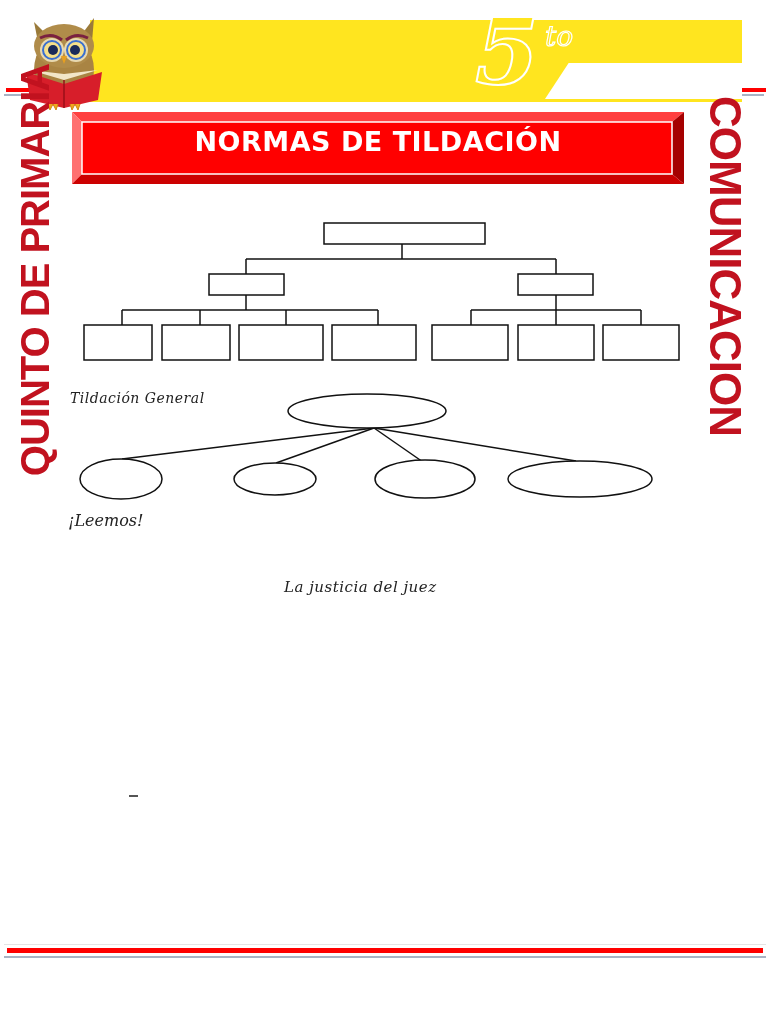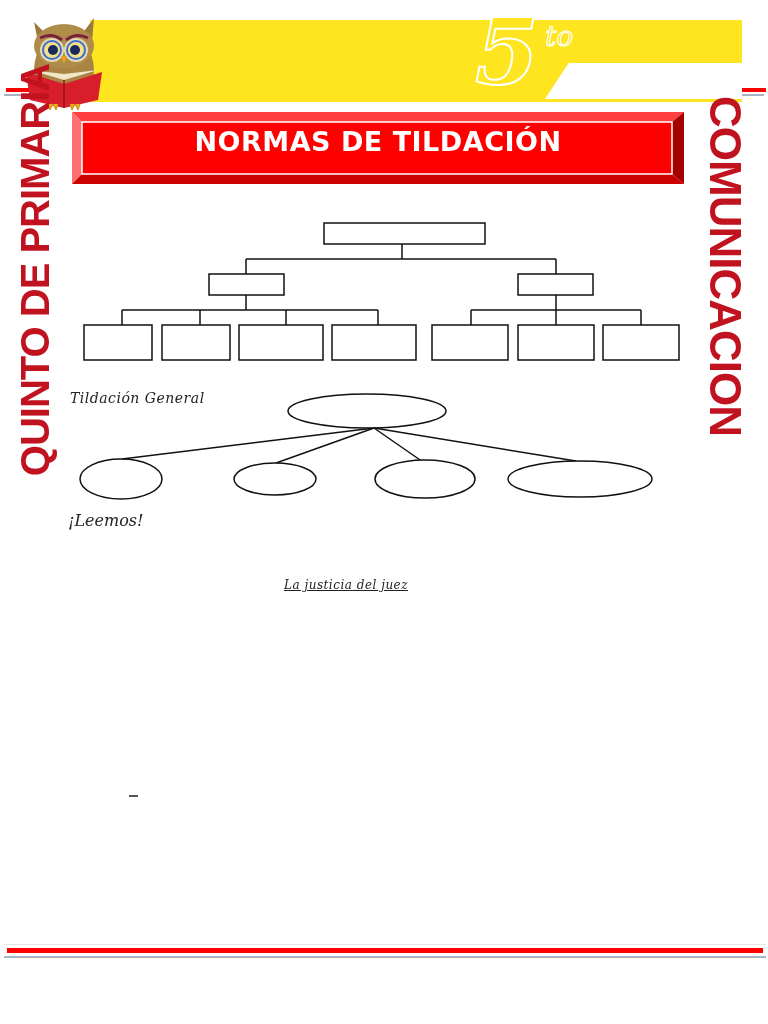--- a/index.html
+++ b/index.html
@@ -32,21 +32,21 @@
   
   .title-bar { position: absolute; left: 72px; top: 112px; width: 612px; height: 72px; }
   .title-bar svg { position: absolute; left: 0; top: 0; }
   .title-text { position: absolute; left: 0; top: 14px; width: 612px; text-align: center; font-family: "DejaVu Sans", sans-serif; font-weight: bold; font-size: 27px; color: #ffffff; letter-spacing: 0.5px; }
 
   
   .diagram { position: absolute; left: 0; top: 0; }
   .handwritten { position: absolute; font-family: "DejaVu Serif", serif; font-style: italic; color: #222; }
   .label-tildacion { left: 70px; top: 366px; font-size: 14px; letter-spacing: 0.5px; margin-top: 24px; }
   .label-leemos { left: 68px; top: 511px; font-size: 16px; }
-  .story-title { left: 284px; top: 578px; font-size: 12px; letter-spacing: 0.5px; text-decoration: underline; }
+  .story-title { left: 284px; top: 578px; font-size: 15px; letter-spacing: 0.5px; }
   .dash { position: absolute; left: 129px; top: 795px; width: 9px; height: 2px; background: #555; }
 
   
   .bottom-rule { position: absolute; left: 4px; top: 944px; width: 762px; height: 14px; border-top: 1px solid #e4e4e4; }
   .bottom-rule .red { position: absolute; left: 3px; top: 3px; right: 3px; height: 5px; background: #ff0000; }
   .bottom-rule .gray { position: absolute; left: 0; top: 11px; right: 0; height: 2px; background: #a9b3c4; }
 </style>
 </head>
 <body>
 

